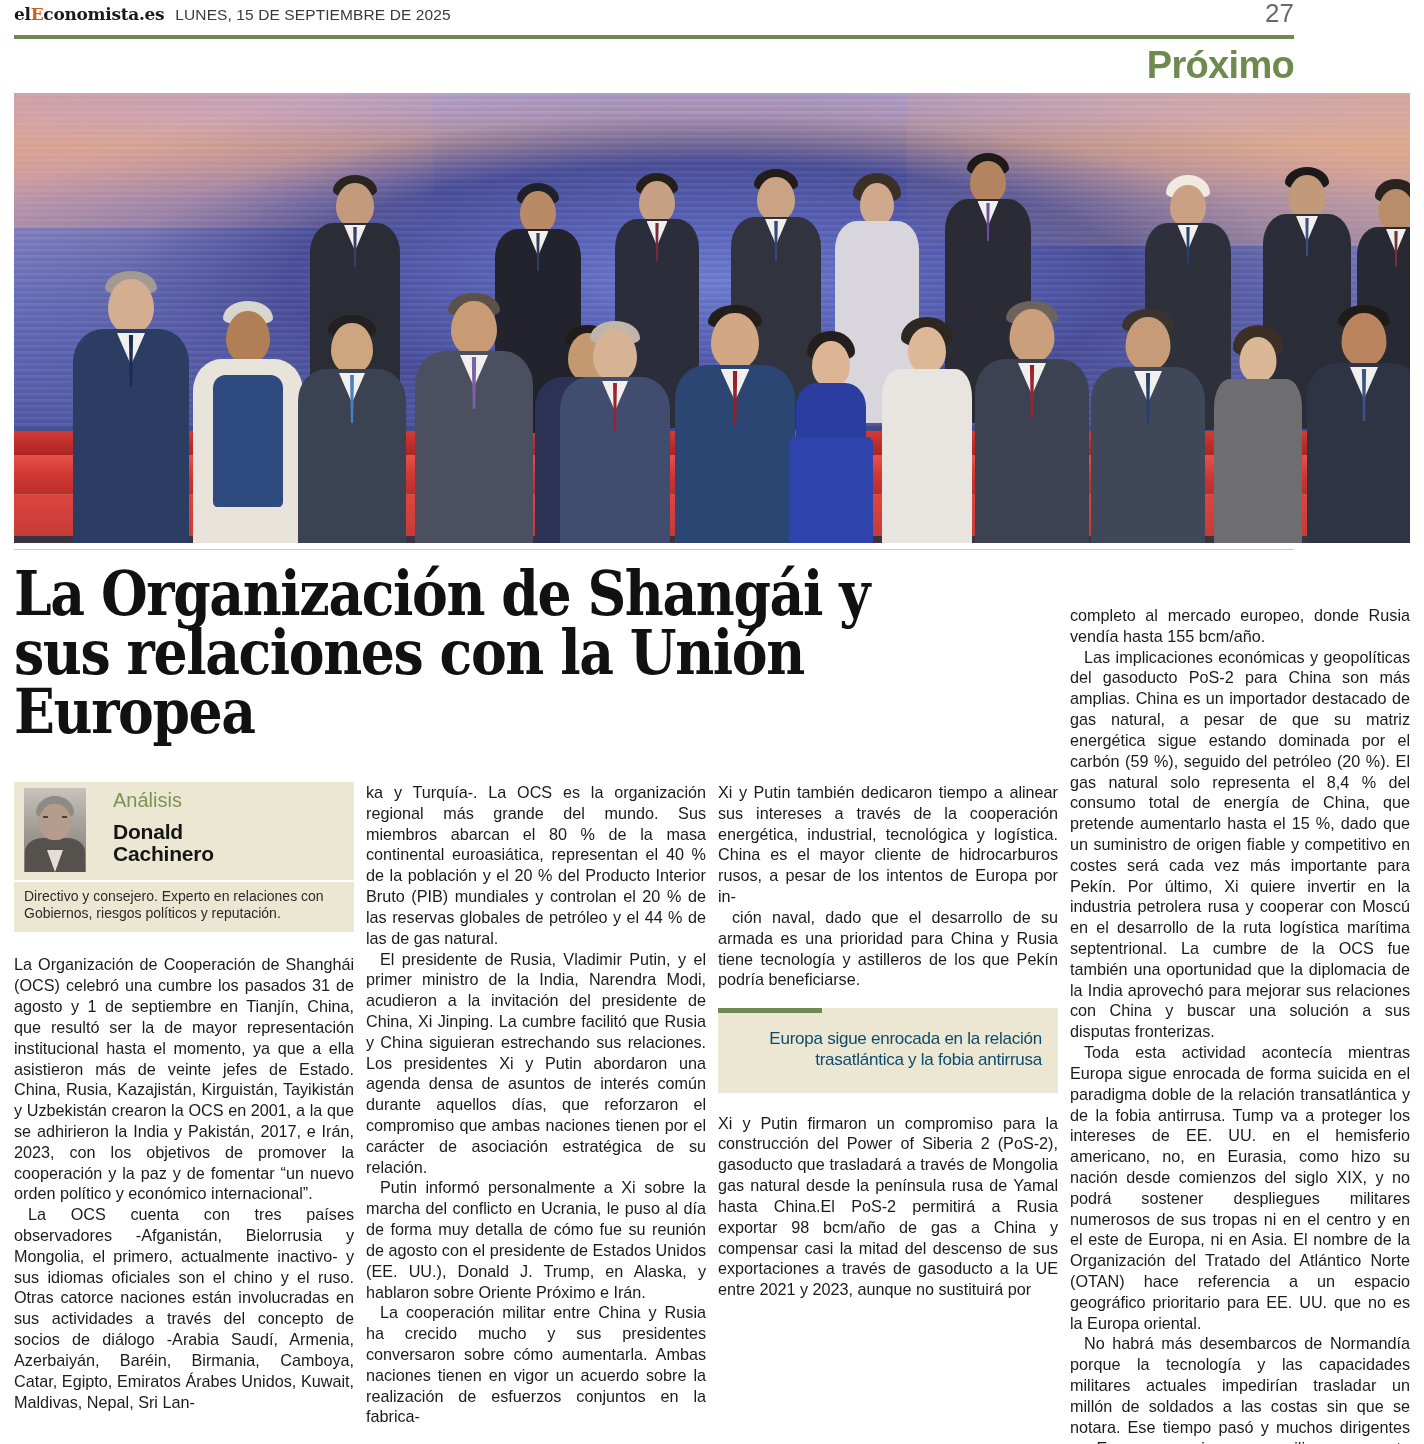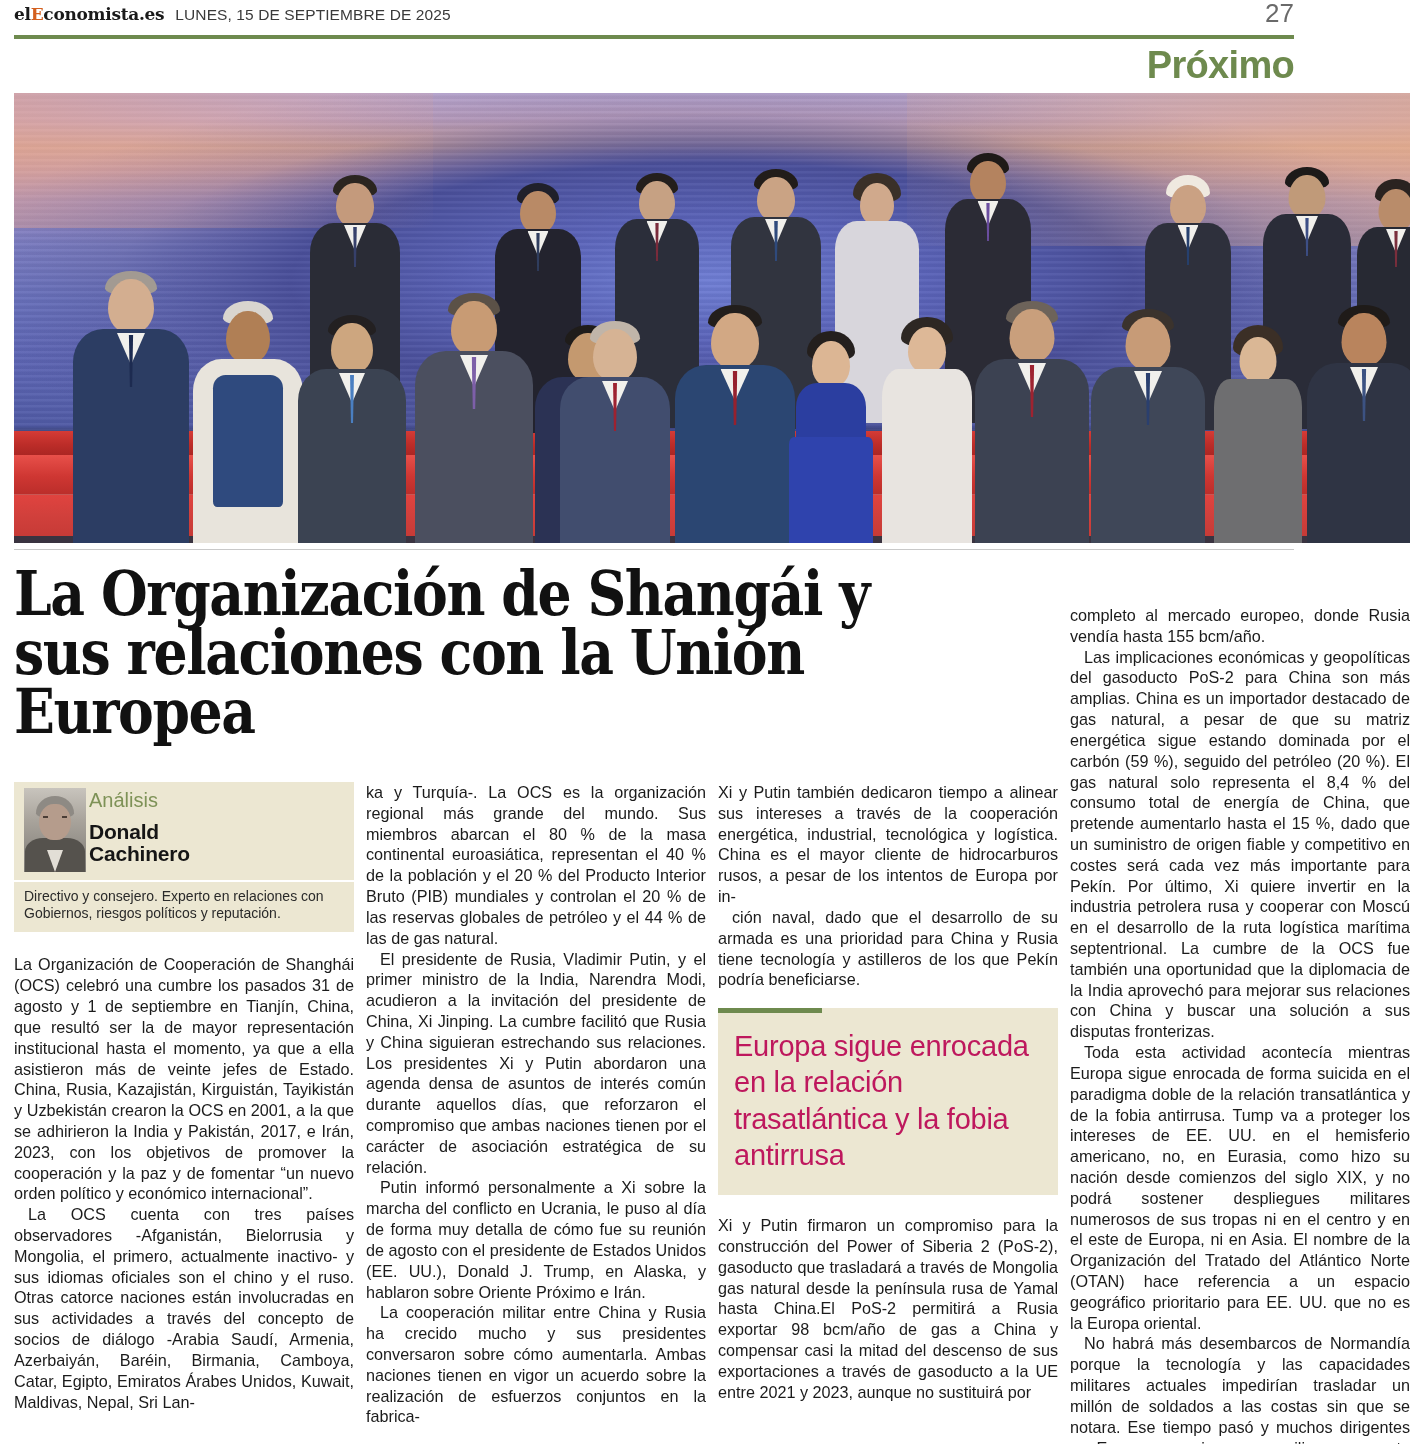--- a/index.html
+++ b/index.html
@@ -302,21 +302,21 @@
     border-radius: 30% 30% 0 0 / 40% 40% 0 0;
   }
   .ap-shirt {
     position: absolute;
     left: 50%; transform: translateX(-50%);
     bottom: 0; width: 16px; height: 22px;
     background: #e2ded6;
     clip-path: polygon(50% 100%, 0 0, 100% 0);
   }
   .author-meta {
-    padding-left: 3px;
+    padding-left: 27px;
     padding-top: 2px;
   }
   .analysis-label {
     color: #7e9257;
     font-size: 20px;
     line-height: 1.05;
     margin-bottom: 10px;
   }
   .author-name {
     font-size: 21px;
@@ -347,24 +347,25 @@
     margin: 18px 0 20px 0;
   }
   .pq-bar {
     position: absolute;
     top: 0; left: 0;
     width: 104px;
     height: 5px;
     background: #6e8a4e;
   }
   .pq-text {
-    font-size: 29px;
+    font-size: 17px;
     line-height: 1.25;
-    color: #be185d;
+    color: #0c4a6e;
     letter-spacing: -0.25px;
+    text-align: right;
   }
 </style>
 </head>
 <body>
 
 <div class="page">
 
   <div class="masthead">
     <div class="brand">
       <span class="b-el">el</span><span class="b-e">E</span><span class="b-rest">conomista.es</span>

